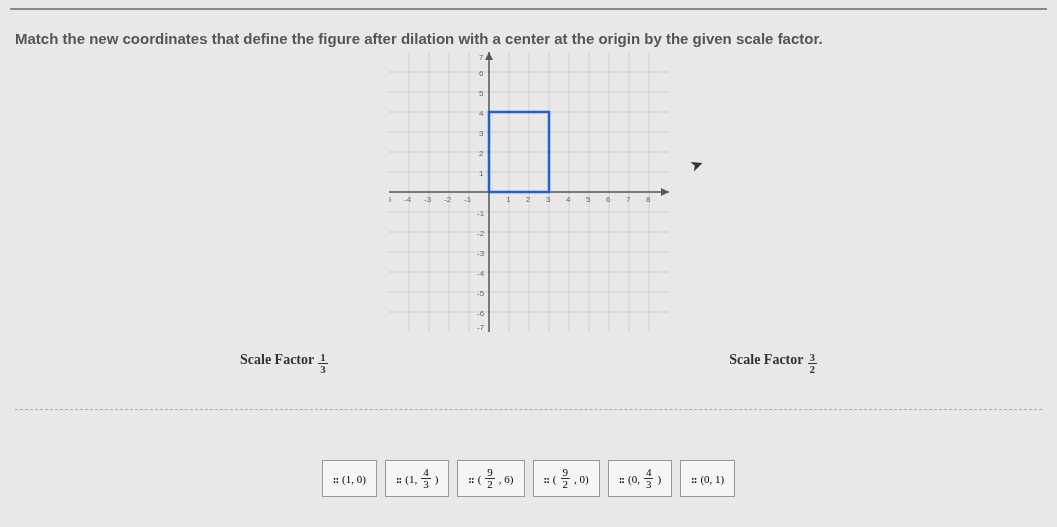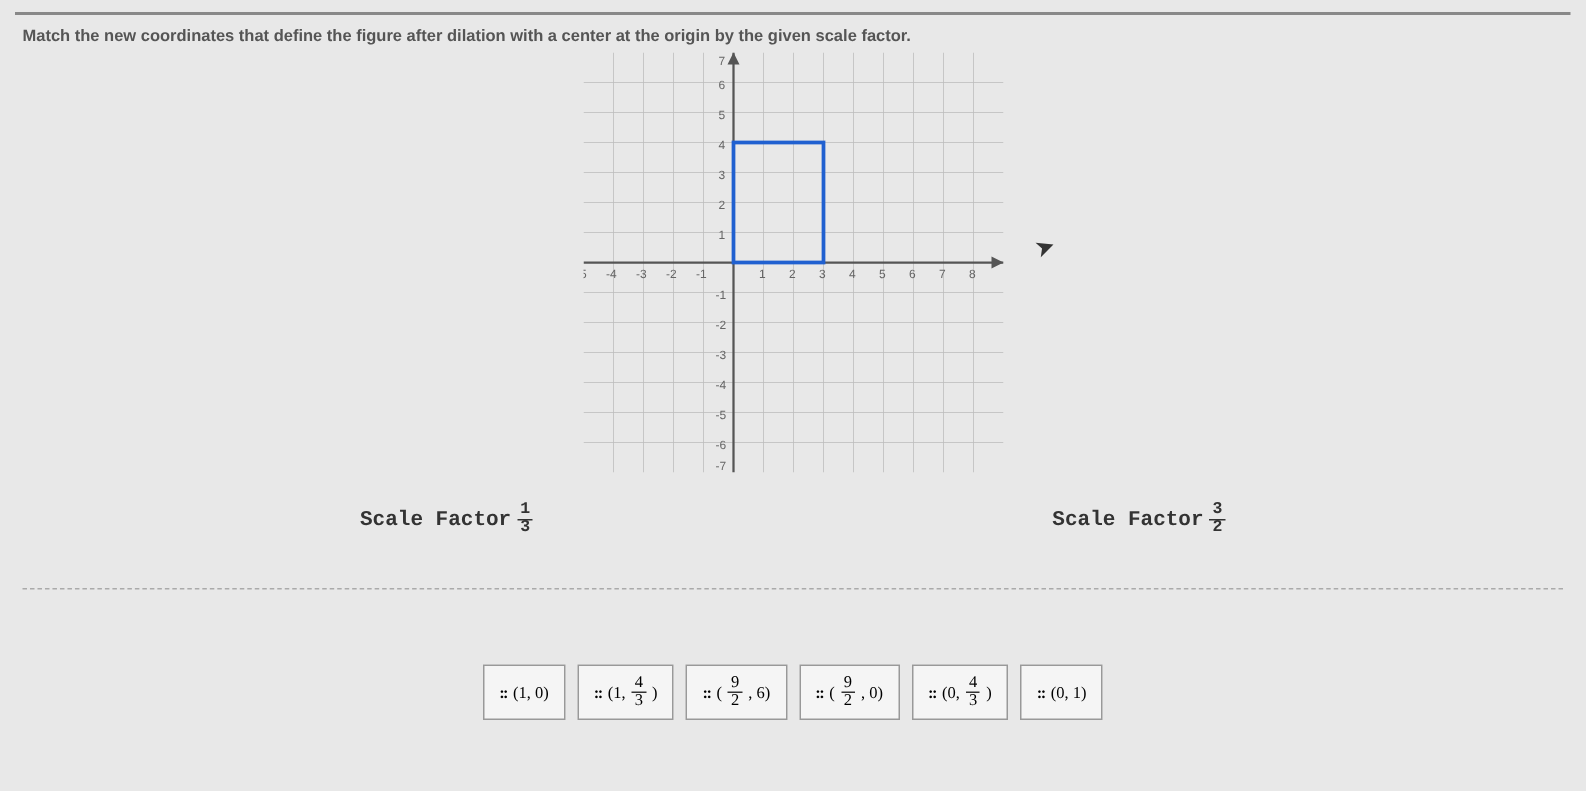--- a/index.html
+++ b/index.html
@@ -9,48 +9,47 @@
       width: 1057px;
       height: 527px;
       position: relative;
       overflow: hidden;
     }
     .top-line {
       border-top: 2px solid #888;
       margin: 8px 10px 0;
     }
     .instruction {
-      font-size: 11px;
+      font-size: 15px;
       color: #555;
-      margin: 8px 0 5px 15px;
+      margin: 20px 0 5px 15px;
       font-weight: bold;
     }
     .graph-container {
       display: flex;
       justify-content: center;
       margin-top: 5px;
     }
     .graph {
       width: 280px;
       height: 280px;
       position: relative;
     }
     .drop-zones {
       display: flex;
       justify-content: space-between;
       margin: 20px 40px 0;
       padding: 0 200px;
     }
     .scale-label {
-      font-family: Liberation Mono, monospace;
+      font-family: Liberation Serif, serif;
       font-size: 14px;
       font-weight: bold;
       color: #333;
       display: flex;
-      align-items: center;
       gap: 4px;
     }
     .frac {
       display: inline-flex;
       flex-direction: column;
       align-items: center;
       font-size: 11px;
       line-height: 1;
       vertical-align: middle;
     }

